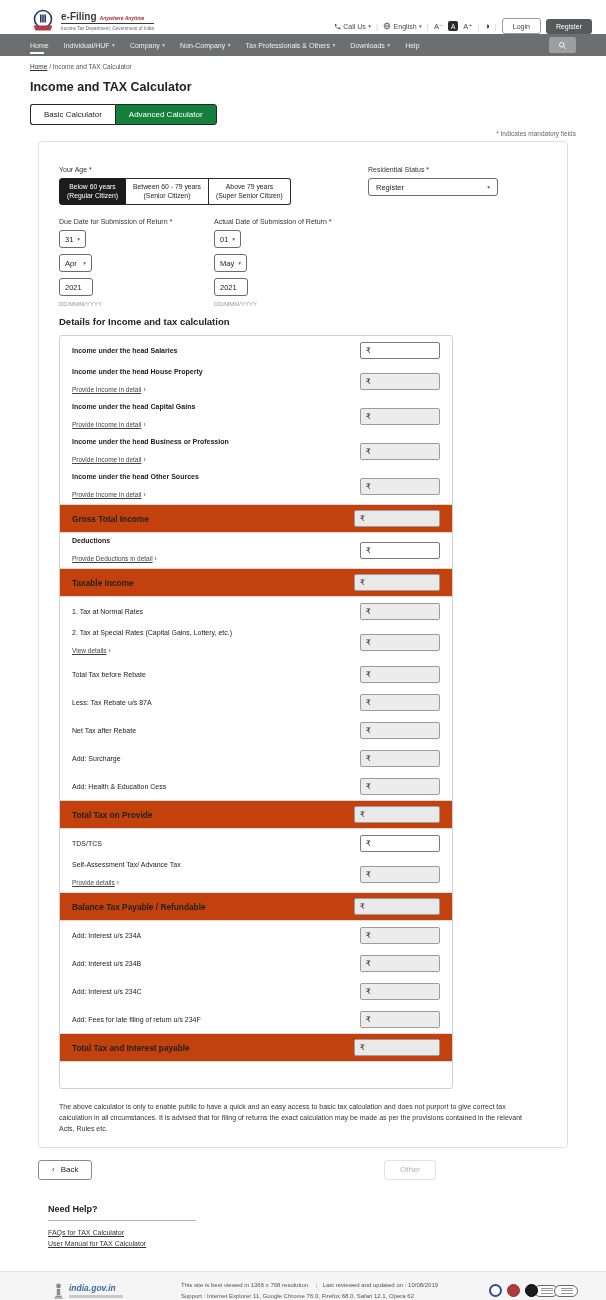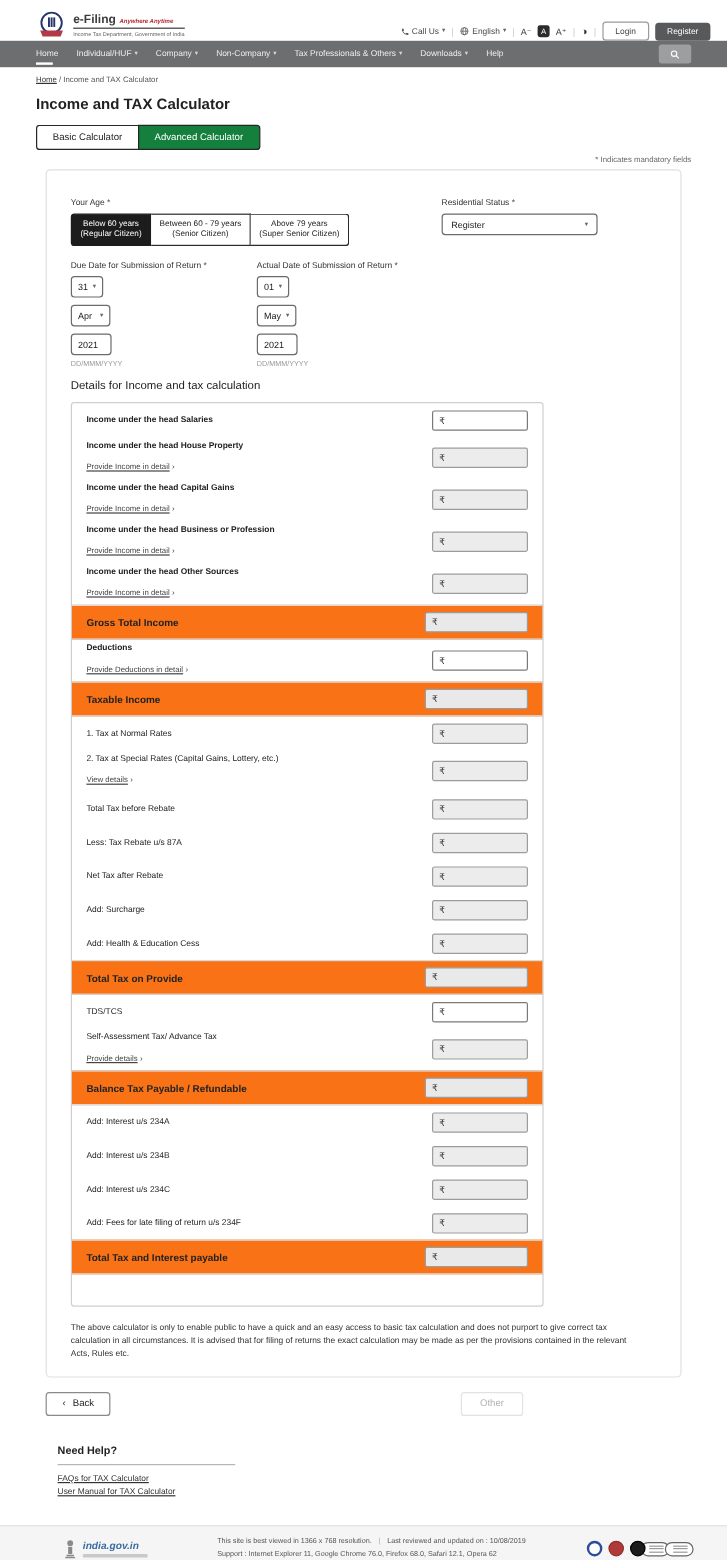--- a/index.html
+++ b/index.html
@@ -58,27 +58,27 @@
   .toggle .tbtn:first-child { border-radius: 3px 0 0 3px; }
   .toggle .tbtn:last-child { border-radius: 0 3px 3px 0; }
   .tbtn.active { background: #1c1c1c; color: #fff; border-color: #1c1c1c; }
   .tbtn.two-line { flex-direction: column; height: 27px; font-size: 6.8px; line-height: 1.3; padding: 0 7px; }
   .dategroup { display: flex; gap: 6px; flex-direction: column; }
   .datebox { height: 18px; border: 1px solid #6b6b6b; border-radius: 3px; background: #fff; display: flex; align-items: center; justify-content: space-between; padding: 0 5px; font-size: 7.5px; gap: 4px; cursor: pointer; }
   .datebox.day { width: 27px; }
   .datebox.month { width: 33px; }
   .datebox.year { width: 34px; justify-content: flex-start; cursor: text; }
   .hint { font-size: 6px; color: #999; margin-top: 5px; }
-  .calc-heading { font-size: 9.5px; font-weight: normal; color: #222; margin: 3px 0 8px 0; }
+  .calc-heading { font-size: 9.5px; font-weight: bold; color: #222; margin: 3px 0 8px 0; }
   
   .calc-table { border: 1px solid #cfcfcf; border-radius: 3px; width: 394px; padding-bottom: 26px; background: #fff; }
   .crow { display: flex; justify-content: space-between; align-items: center; padding: 0 12px; }
   .crow.simple { height: 28px; }
   .crow.linked { height: 35px; }
-  .crow.total { height: 29px; background: #f97316; border-top: 1px solid #dadada; border-bottom: 1px solid #dadada; }
+  .crow.total { height: 29px; background: #c2410c; border-top: 1px solid #dadada; border-bottom: 1px solid #dadada; }
   .clabel { font-size: 7px; color: #222; }
   .clabel.bold { font-weight: bold; }
   .crow.total .clabel { font-weight: bold; font-size: 8.3px; }
   .clinkrow { margin-top: 3px; }
   .clink { font-size: 6.5px; color: #444; text-decoration: underline; cursor: pointer; }
   .clink-caret { font-size: 6.5px; color: #444; margin-left: 2px; }
   .money { width: 80px; height: 17px; border: 1px solid #7a7a7a; border-radius: 2px; background: #fff; display: flex; align-items: center; padding: 0 5px; font-size: 7.5px; color: #333; }
   .money.disabled { background: #ececec; border-color: #9c9c9c; }
   .crow.total .money { width: 86px; background: #e9e9e9; border-color: #9c9c9c; }
   .rupee { font-family: "DejaVu Sans", sans-serif; }

